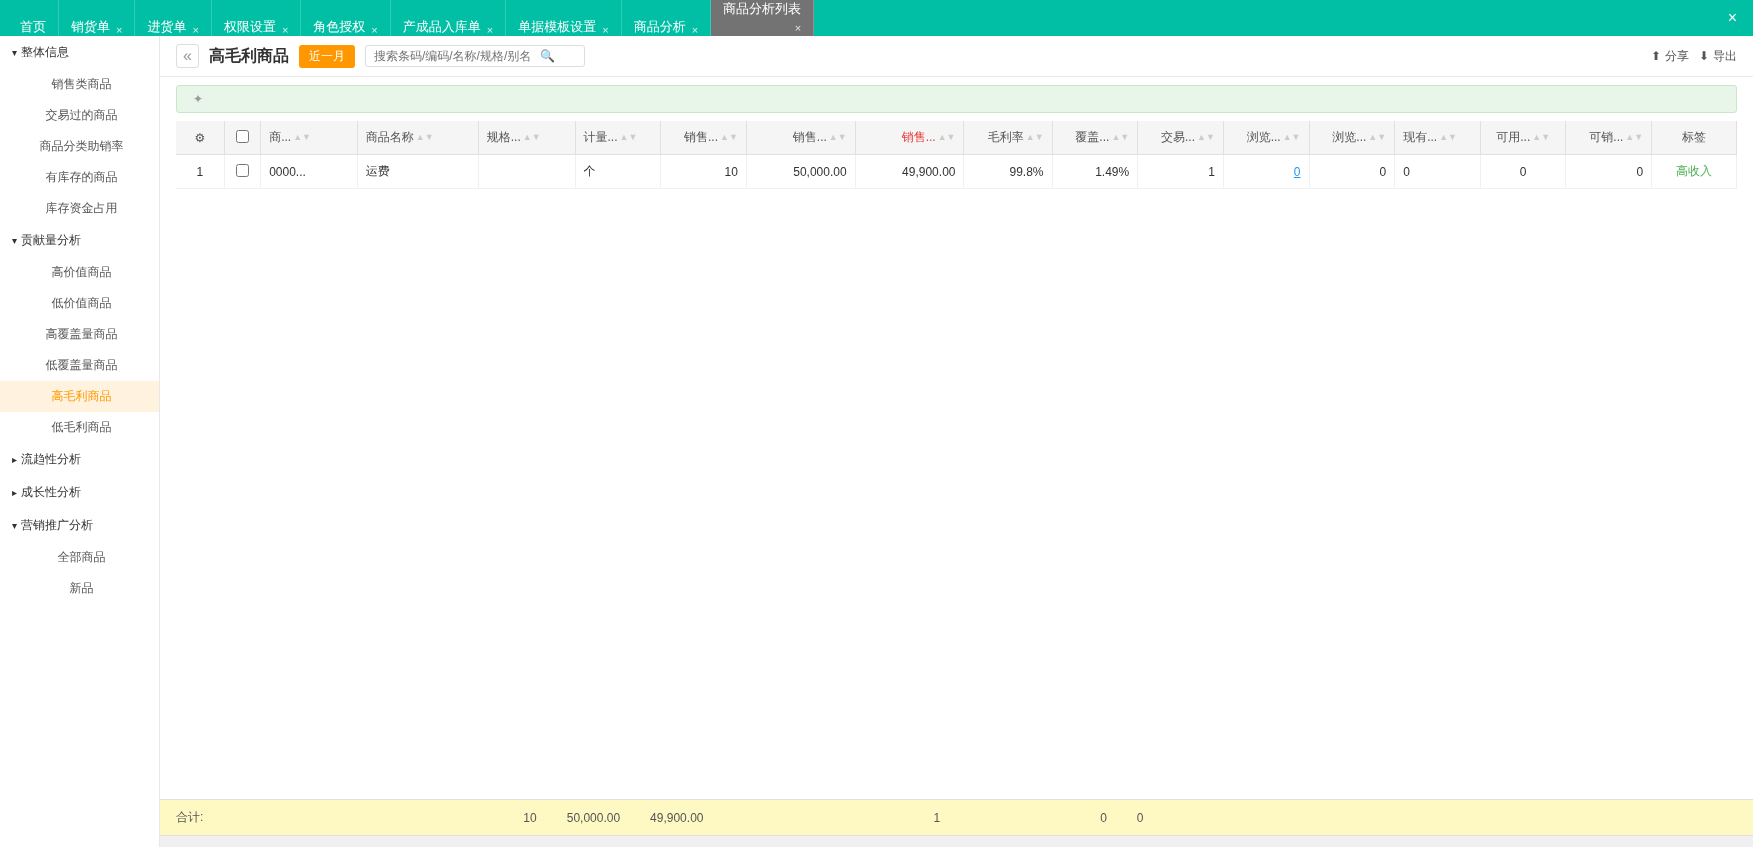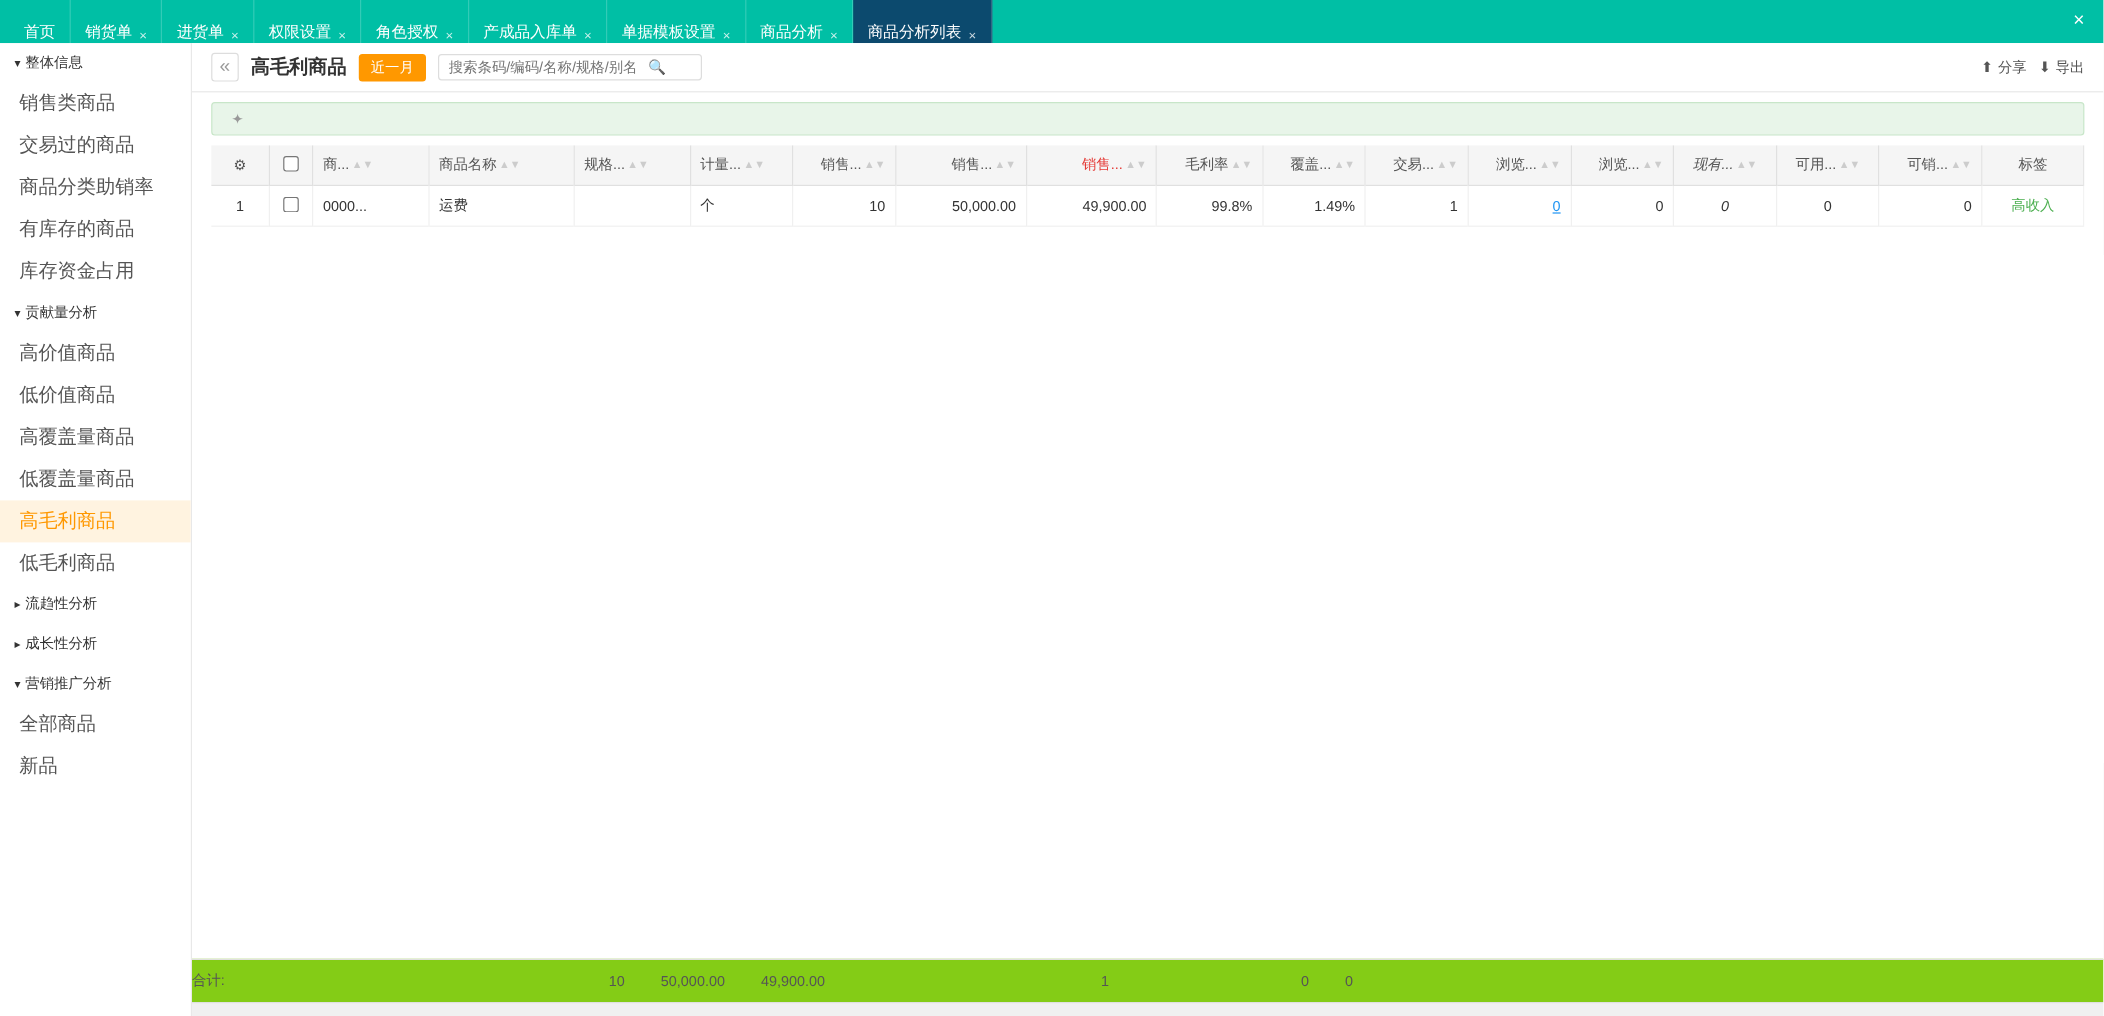--- a/index.html
+++ b/index.html
@@ -21,21 +21,22 @@
       padding: 0 12px;
       height: 36px;
       cursor: pointer;
       white-space: nowrap;
       font-size: 13px;
       color: white;
       border-right: 1px solid rgba(255,255,255,0.2);
       gap: 4px;
     }
     .nav-tab.active {
-      background: #0c4a6e;
+      background: #737373;
+      flex-direction: column;
     }
     .nav-tab .close-x {
       font-size: 11px;
       opacity: 0.8;
       margin-left: 2px;
     }
     .top-nav-close {
       margin-left: auto;
       color: white;
       cursor: pointer;
@@ -66,23 +67,24 @@
       color: #333;
       cursor: pointer;
       font-weight: 500;
     }
     .sidebar-group-header .arrow {
       margin-right: 4px;
       font-size: 10px;
     }
     .sidebar-item {
       padding: 7px 12px 7px 16px;
-      font-size: 16px;
+      font-size: 12px;
       color: #555;
       cursor: pointer;
+      text-align: center;
     }
     .sidebar-item.active {
       background: #fff3e0;
       color: #ff9800;
       font-weight: 500;
     }
 
     
     .content-area {
       flex: 1;
@@ -222,34 +224,34 @@
     .col-spec { width: 80px; }
     .col-unit { width: 60px; }
     .col-qty { width: 70px; text-align: right; }
     .col-sales { width: 90px; text-align: right; }
     .col-sales2 { width: 90px; text-align: right; }
     .col-margin { width: 70px; text-align: right; }
     .col-cover { width: 70px; text-align: right; }
     .col-trade { width: 70px; text-align: right; }
     .col-browse1 { width: 70px; text-align: right; }
     .col-browse2 { width: 70px; text-align: right; }
-    .col-stock1 { width: 70px; text-align: center; font-style: italic; }
+    .col-stock1 { width: 70px; text-align: left; }
     .col-stock2 { width: 70px; text-align: center; }
     .col-stock3 { width: 70px; text-align: right; }
     .col-tag { width: 70px; text-align: center; }
     .tag-high { color: #4caf50; font-weight: 500; }
     .link-blue { color: #2196f3; text-decoration: underline; cursor: pointer; }
 
     
     .footer-bar {
       display: flex;
       align-items: center;
-      background: #84cc16;
+      background: #fef9c3;
       border-top: 1px solid #e0e0e0;
-      padding: 6px 0;
+      padding: 6px 16px;
       font-size: 12px;
       color: #555;
       height: 36px;
       flex-shrink: 0;
     }
     .footer-label { margin-right: 20px; font-weight: 500; }
     .footer-val { margin-right: 30px; }
 
     
     .scrollbar-area {

